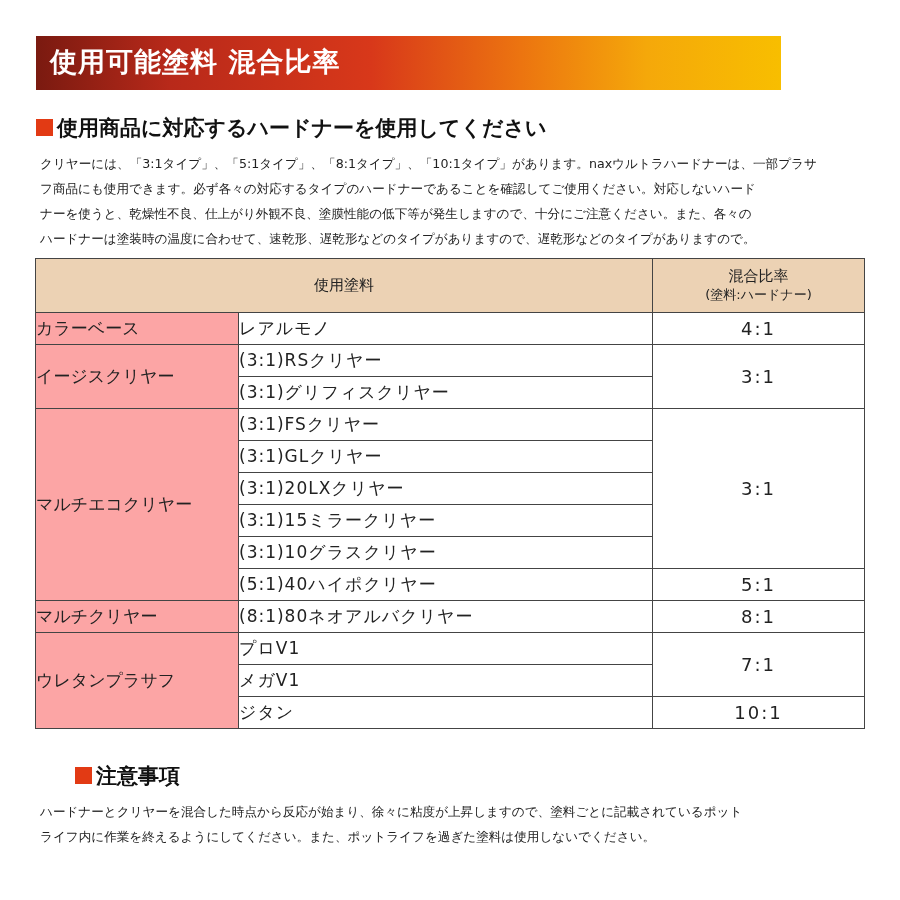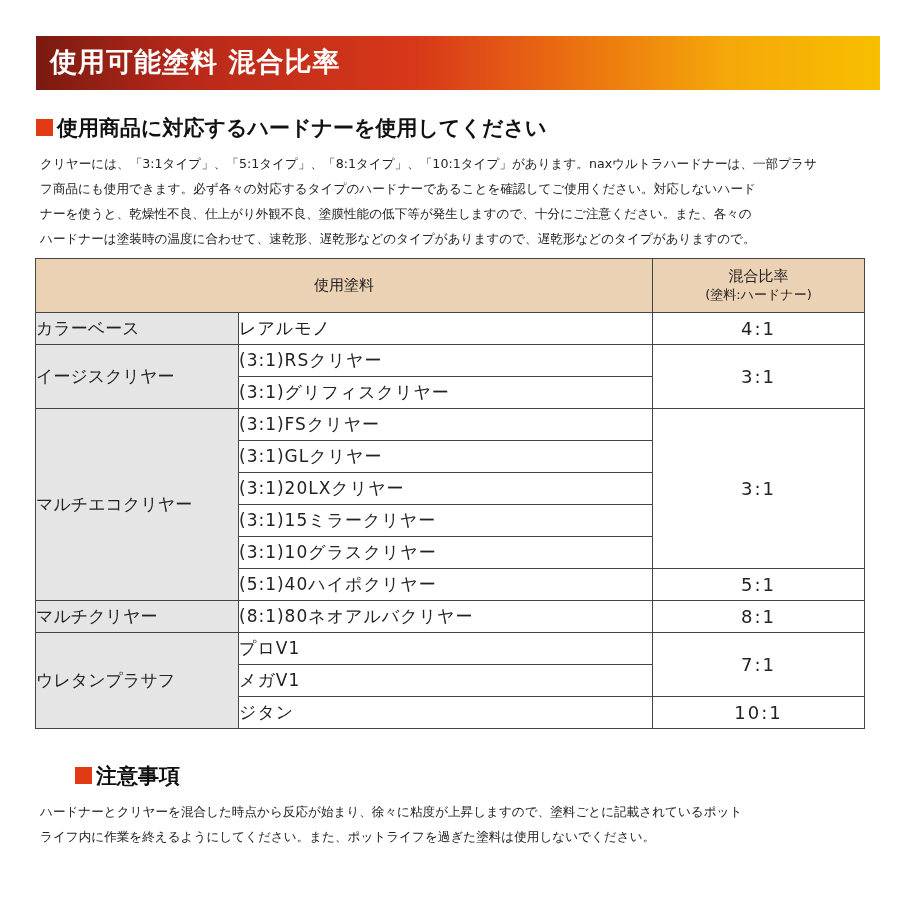--- a/index.html
+++ b/index.html
@@ -1,29 +1,29 @@
 <!DOCTYPE html>
 <html><head>
 <meta charset="utf-8">
 <style>
   html, body { margin:0; padding:0; background:#ffffff; }
   body { width:900px; height:900px; position:relative; overflow:hidden;
          font-family:"DejaVu Sans", "Liberation Sans", sans-serif; color:#222; }
-  .banner { position:absolute; left:36px; top:36px; width:844px; height:54px;
+  .banner { position:absolute; left:36px; top:36px; width:745px; height:54px;
     background:linear-gradient(90deg,#7a1a10 0%,#b8291a 18%,#d8381a 45%,#ec7410 65%,#f5a80a 82%,#f8be00 100%); }
   .banner-title { position:absolute; left:14px; top:8px; color:#fff; font-size:27px; font-weight:bold; letter-spacing:1px; white-space:nowrap; }
   .sec-head { position:absolute; left:36px; font-size:21px; font-weight:bold; color:#111; white-space:nowrap; }
   .sq { display:inline-block; width:17px; height:17px; background:#e23a14; margin-right:4px; vertical-align:-1px; }
   .para { position:absolute; left:36px; width:832px; font-size:12.6px; line-height:21px; color:#222; }
   .para p { margin:4px; white-space:nowrap; }
   table.mix { position:absolute; left:35px; top:258px; width:829px; border-collapse:collapse; table-layout:fixed; }
   table.mix td, table.mix th { border:1.5px solid #444; padding:0; }
   table.mix th { background:#ecd2b4; font-weight:normal; font-size:15px; color:#222; height:53px; }
   .hdr-sub { display:block; font-size:13px; }
-  td.cat { background:#e5e5e5; font-size:17px; padding-left:10px; color:#222; }
+  td.cat { background:#fca5a5; font-size:17px; padding-left:10px; color:#222; }
   td.prod { background:#fff; font-size:17px; padding-left:18px; height:31px; letter-spacing:1px; color:#222; }
   td.ratio { background:#fff; font-size:18px; text-align:center; letter-spacing:2px; color:#222; }
 </style>
 </head>
 <body>
 
 <div class="banner">
   <div class="banner-title">使用可能塗料 混合比率</div>
 </div>
 

